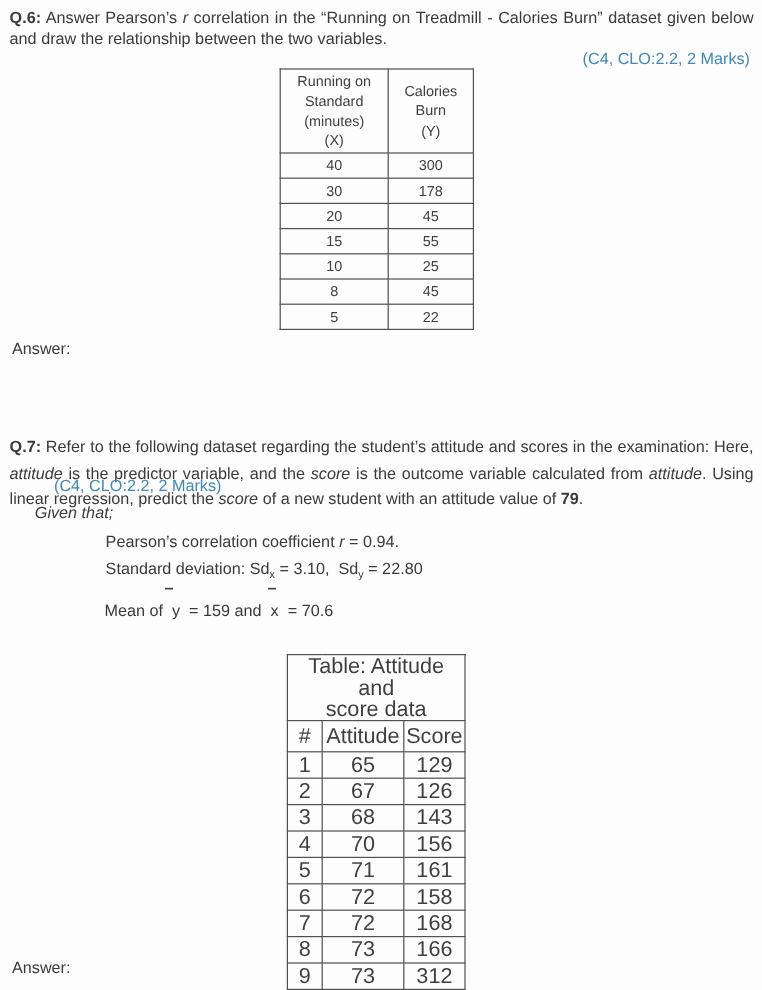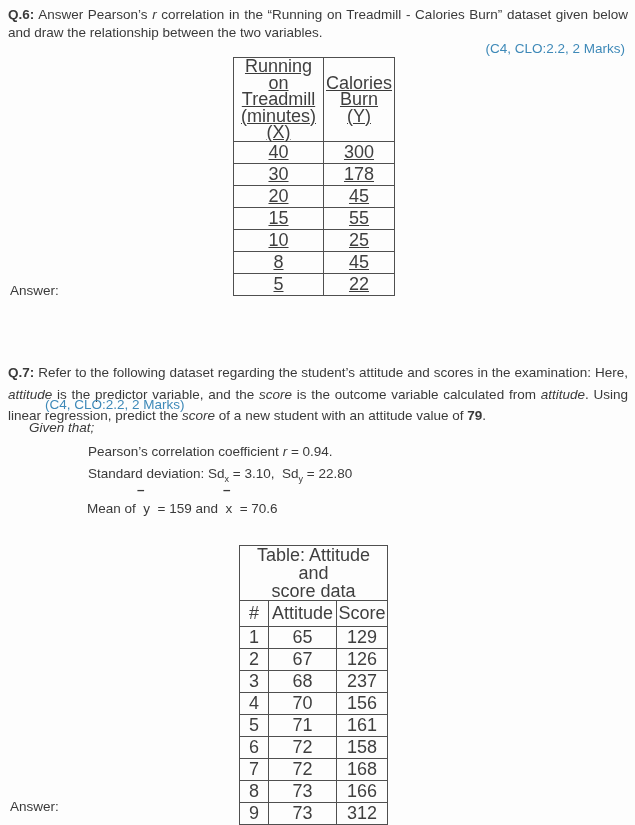--- a/index.html
+++ b/index.html
@@ -13,21 +13,21 @@
   .para{text-align:justify;line-height:17.5px;}
   .q7para{text-align:justify;line-height:21.5px;margin-top:40px;}
   .bold{font-weight:bold;}
   .ital{font-style:italic;}
   .marks{color:#3e89b8;}
   sub.sd{font-size:9px;vertical-align:-4px;}
   .overbar{font-weight:bold;letter-spacing:0;}
   table{border-collapse:collapse;background:#fdfdfd;}
   td,th{border:1px solid #4f4f4f;text-align:center;font-weight:normal;
         padding:0;color:#3f3f3f;}
-  .t1{font-size:18px;text-decoration:underline;}
+  .t1{font-size:12px;}
   .t1 th{height:69px;line-height:16.5px;vertical-align:middle;}
   .t1 td{height:20px;}
   .t1 .c1{width:89px;}
   .t1 .c2{width:70px;}
   .t2{font-size:18px;}
   .t2 .title-cell{height:38px;line-height:18px;vertical-align:middle;}
   .t2 th{height:25px;vertical-align:middle;}
   .t2 td{height:17px;}
   .t2 .cn{width:28px;}
   .t2 .ca{width:67px;}
@@ -42,21 +42,21 @@
     <span class="bold">Q.6:</span><span> Answer Pearson’s </span><span class="ital">r</span><span> correlation in the “Running on Treadmill - Calories Burn” dataset given below and draw the relationship between the two variables.</span>
   </div>
 
   <div class="abs marks" style="top:41px;right:10px;text-align:right;">(C4, CLO:2.2, 2 Marks)</div>
 
   <table class="abs t1" style="left:233px;top:57px;">
     <tbody>
         <tr>
       <th class="c1">
         <div>Running on</div>
-        <div>Treadmill</div>
+        <div>Standard</div>
         <div>(minutes)</div>
         <div>(X)</div>
       </th>
       <th class="c2">
         <div>Calories</div>
         <div>Burn</div>
         <div>(Y)</div>
       </th>
     </tr>
     <tr>
@@ -134,21 +134,21 @@
       <td>129</td>
     </tr>
     <tr>
       <td>2</td>
       <td>67</td>
       <td>126</td>
     </tr>
     <tr>
       <td>3</td>
       <td>68</td>
-      <td>237</td>
+      <td>143</td>
     </tr>
     <tr>
       <td>4</td>
       <td>70</td>
       <td>156</td>
     </tr>
     <tr>
       <td>5</td>
       <td>71</td>
       <td>161</td>

